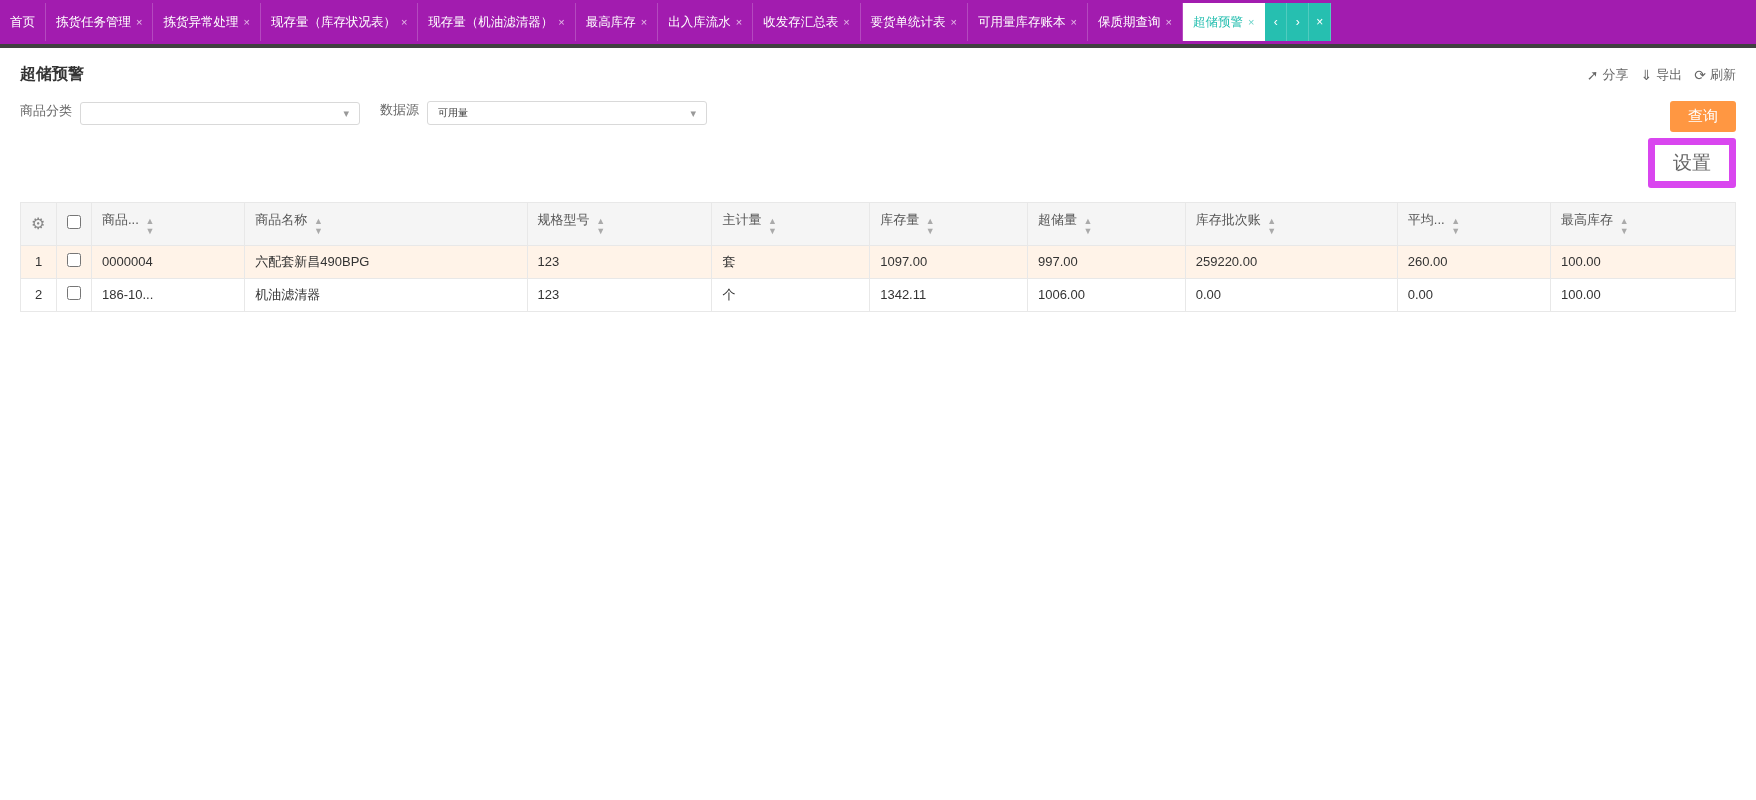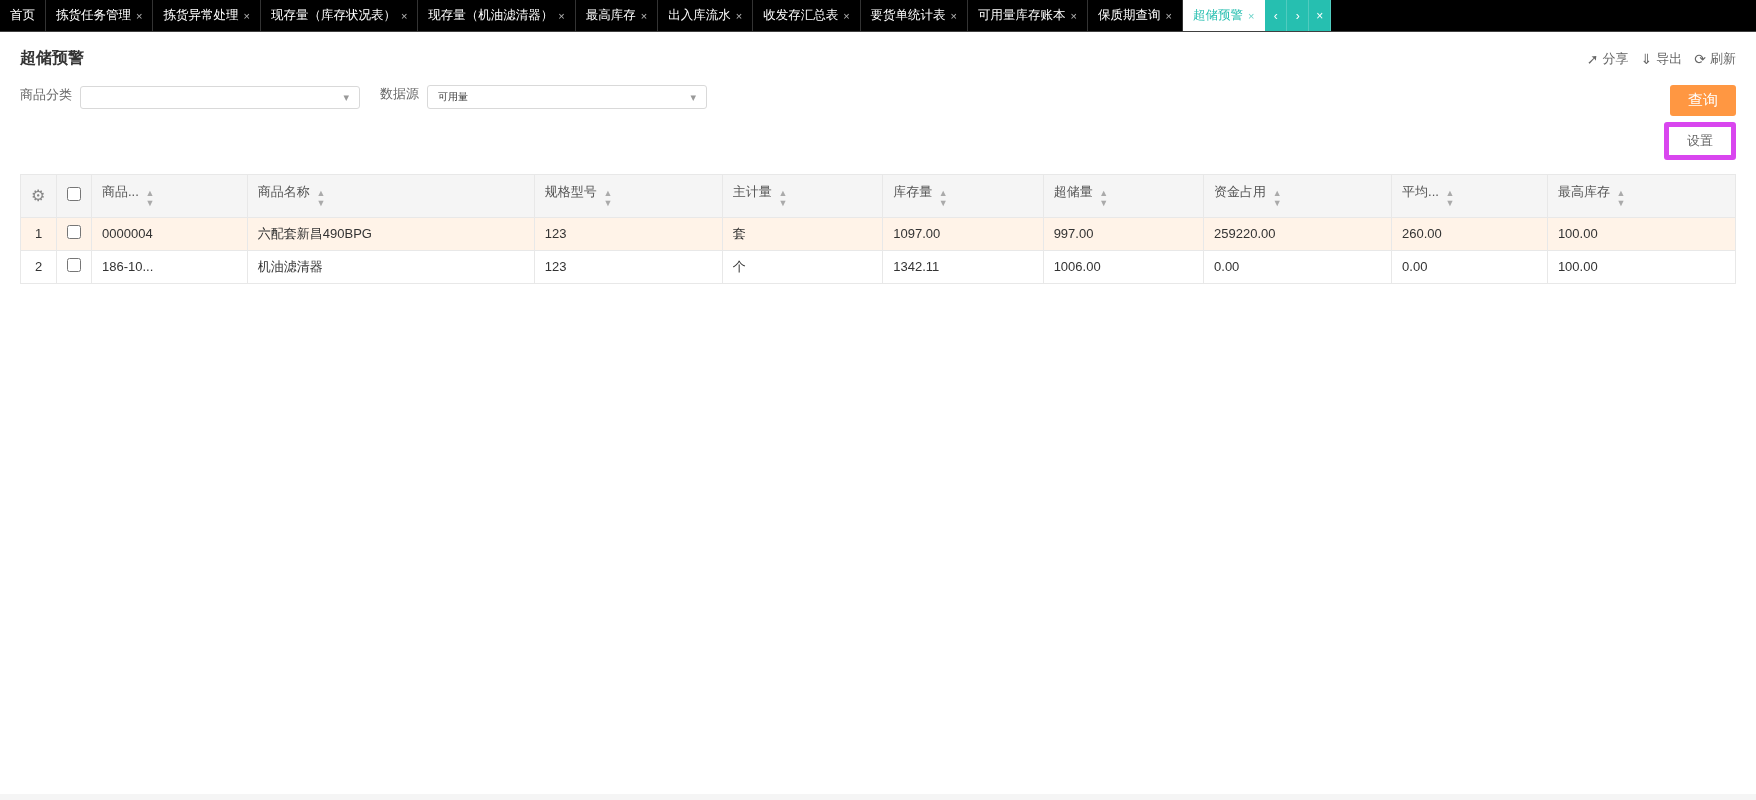--- a/index.html
+++ b/index.html
@@ -2,24 +2,24 @@
 <html><head>
   <meta charset="utf-8">
   <style>
     * { box-sizing: border-box; margin: 0; padding: 0; }
     body { font-family: "Microsoft YaHei", "PingFang SC", sans-serif; font-size: 13px; background: #f5f5f5; color: #333; }
 
     
     .top-nav {
       display: flex;
       align-items: center;
-      background: #000000;
-      height: 32px;
+      background: #a21caf;
+      height: 48px;
       overflow: hidden;
-      border-bottom: 1px solid #404040;
+      border-bottom: 4px solid #404040;
     }
     .nav-tab {
       display: flex;
       align-items: center;
       height: 38px;
       padding: 0 10px;
       color: #fff;
       white-space: nowrap;
       cursor: pointer;
       font-size: 12.5px;
@@ -124,25 +124,25 @@
       border: none;
       border-radius: 3px;
       padding: 6px 18px;
       cursor: pointer;
       font-size: 15px;
       margin-left: auto;
     }
     .btn-settings {
       background: #fff;
       color: #666;
-      border: 5px solid #d946ef;
+      border: 7px solid #d946ef;
       border-radius: 3px;
       padding: 5px 18px;
       cursor: pointer;
-      font-size: 13px;
+      font-size: 19px;
       margin-left: auto;
     }
     .filter-right {
       margin-left: auto;
       display: flex;
       flex-direction: column;
       gap: 6px;
       align-items: flex-end;
     }
 
@@ -329,21 +329,21 @@
         </th>
         <th>
           <span>库存量</span>
           <span class="sort-arrows">▲<br>▼</span>
         </th>
         <th>
           <span>超储量</span>
           <span class="sort-arrows">▲<br>▼</span>
         </th>
         <th>
-          <span>资金占用</span>
+          <span>库存批次账</span>
           <span class="sort-arrows">▲<br>▼</span>
         </th>
         <th>
           <span>平均...</span>
           <span class="sort-arrows">▲<br>▼</span>
         </th>
         <th>
           <span>最高库存</span>
           <span class="sort-arrows">▲<br>▼</span>
         </th>

